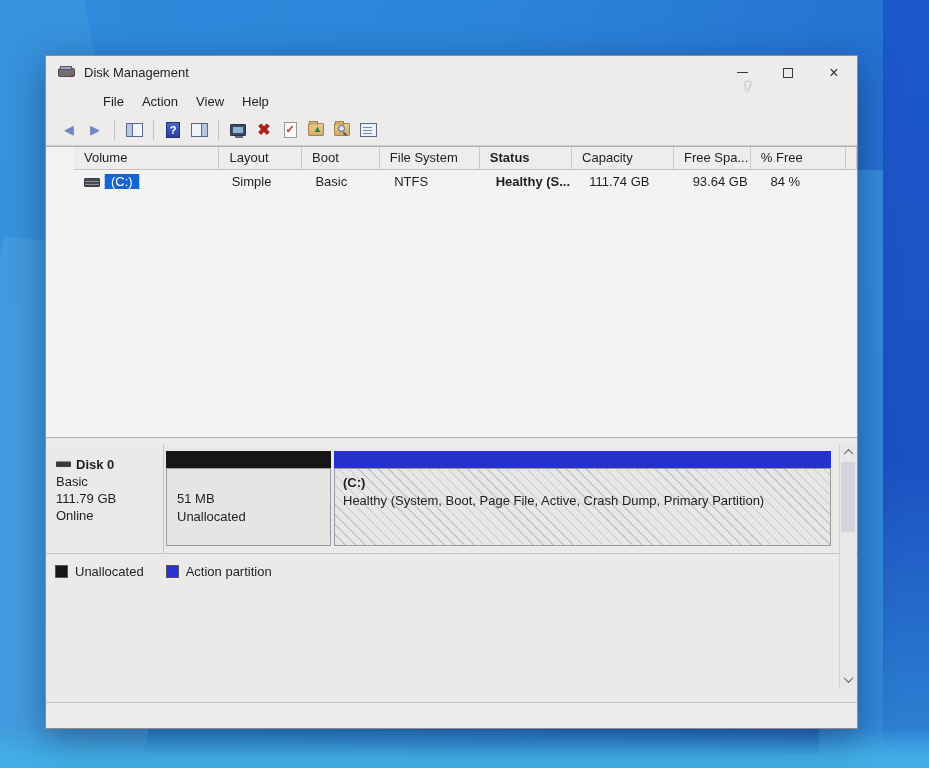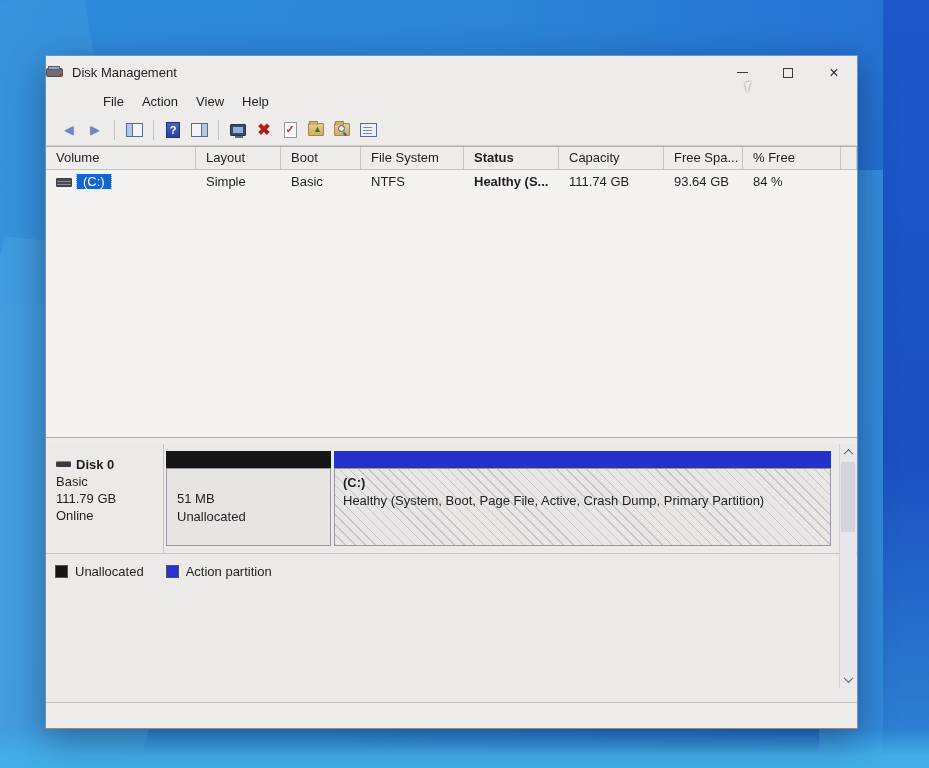--- a/index.html
+++ b/index.html
@@ -13,21 +13,21 @@
   .bg-beam2 { position:absolute; left:-40px; top:0; width:150px; height:300px; background:#3f9ade; opacity:.5; transform:skew(10deg,-4deg); }
   .bg-right-band { position:absolute; right:0; top:0; width:46px; height:100%; background:linear-gradient(180deg,#1c58ca,#1b50c2 60%,#2f86d4); }
   .bg-right-soft { position:absolute; right:40px; top:170px; width:70px; height:600px; background:#3e9fe2; opacity:.6; }
   .bg-bottom { position:absolute; left:0; bottom:0; width:100%; height:40px; background:linear-gradient(180deg,rgba(65,174,230,0),#41aee6 70%); }
 
   
   .window { position:absolute; left:45px; top:55px; width:813px; height:674px;
     background:#eeecea; border:1px solid #8f8d8b; box-shadow:0 10px 34px rgba(0,10,40,.38);
     font-size:13px; }
 
-  .titlebar { height:33px; display:flex; align-items:center; position:relative; }
+  .titlebar { height:33px; display:flex; align-items:center; padding-left:12px; position:relative; }
   .app-icon { width:17px; height:13px; position:relative; margin-right:9px; }
   .app-icon .drive { position:absolute; left:0; top:2px; width:17px; height:9px; background:#6e6e74; border-radius:2px; border:1px solid #4a4a50; }
   .app-icon .drive-top { position:absolute; left:2px; top:0; width:12px; height:4px; background:#9aa4c8; border:1px solid #5a5a66; }
   .app-icon .led { position:absolute; right:2px; bottom:3px; width:2px; height:2px; background:#c03030; }
   .title-text { font-size:13px; }
   .controls { position:absolute; right:0; top:0; height:33px; display:flex; }
   .ctrl { width:46px; height:33px; display:flex; align-items:center; justify-content:center; cursor:default; }
   .ctrl-min i { display:block; width:11px; height:0; border-top:1.5px solid #3a3a3c; }
   .ctrl-max i { display:block; width:10px; height:10px; border:1.5px solid #3a3a3c; }
   .ctrl-close { font-size:16px; color:#2c2c2e; }
@@ -52,21 +52,21 @@
   .folder-icon { width:16px; height:13px; background:linear-gradient(180deg,#e6cc96,#d3ae66); border:1px solid #a8854a; border-radius:1px; position:relative; }
   .folder-icon:before { content:""; position:absolute; left:0; top:-3px; width:7px; height:3px; background:#d3ae66; border:1px solid #a8854a; border-bottom:none; }
   .folder-icon .up { position:absolute; left:4px; top:0px; color:#2e7d32; font-size:9px; font-weight:bold; }
   .mag { position:absolute; left:3px; top:1px; width:7px; height:7px; border:1.5px solid #4a5a74; border-radius:50%; background:#dce8f2; }
   .mag:after { content:""; position:absolute; right:-3px; bottom:-3px; width:4px; height:1.5px; background:#4a5a74; transform:rotate(45deg); }
   .props-icon { width:17px; height:14px; border:1px solid #5a6a8c; background:#eef2f8; position:relative; }
   .props-icon i { position:absolute; left:2px; height:1px; background:#7a8aac; width:9px; }
   .props-icon i:nth-child(1){ top:3px; } .props-icon i:nth-child(2){ top:6px; } .props-icon i:nth-child(3){ top:9px; }
 
   
-  .volume-pane { position:absolute; left:0; top:90px; width:100%; height:292px; background:#f5f3f2; border-top:1px solid #b2b0ae; border-bottom:1px solid #b2b0ae; overflow:hidden; }
+  .volume-pane { position:absolute; left:0; top:90px; width:100%; height:292px; background:#f5f3f2; border-top:1px solid #b2b0ae; border-bottom:1px solid #b2b0ae; overflow:hidden;padding-left:28px; }
   .vheader { display:flex; height:23px; background:#efedeb; border-bottom:1px solid #c6c4c2; }
   .vh-cell { padding:3px 0 0 10px; border-right:1px solid #c9c7c5; font-size:13px; white-space:nowrap; overflow:hidden; }
   .vrow { display:flex; height:22px; align-items:center; }
   .v-cell { padding-left:10px; font-size:13px; white-space:nowrap; overflow:hidden; }
   .c0{width:150px;} .c1{width:85px;} .c2{width:80px;} .c3{width:103px;} .c4{width:95px;font-weight:bold;} .c5{width:105px;} .c6{width:79px;} .c7{width:98px;} .cf{flex:1;}
   .vol-disk-icon { display:inline-block; width:16px; height:9px; margin-right:5px; vertical-align:middle;
     background:repeating-linear-gradient(180deg,#4a4a52 0 2px,#8a8a94 2px 3px); border:1px solid #3a3a42; border-radius:1px; }
   .sel-label { background:#1565d0; color:#fff; padding:1px 6px; outline:1px dotted #7aaae8; }
 
   

